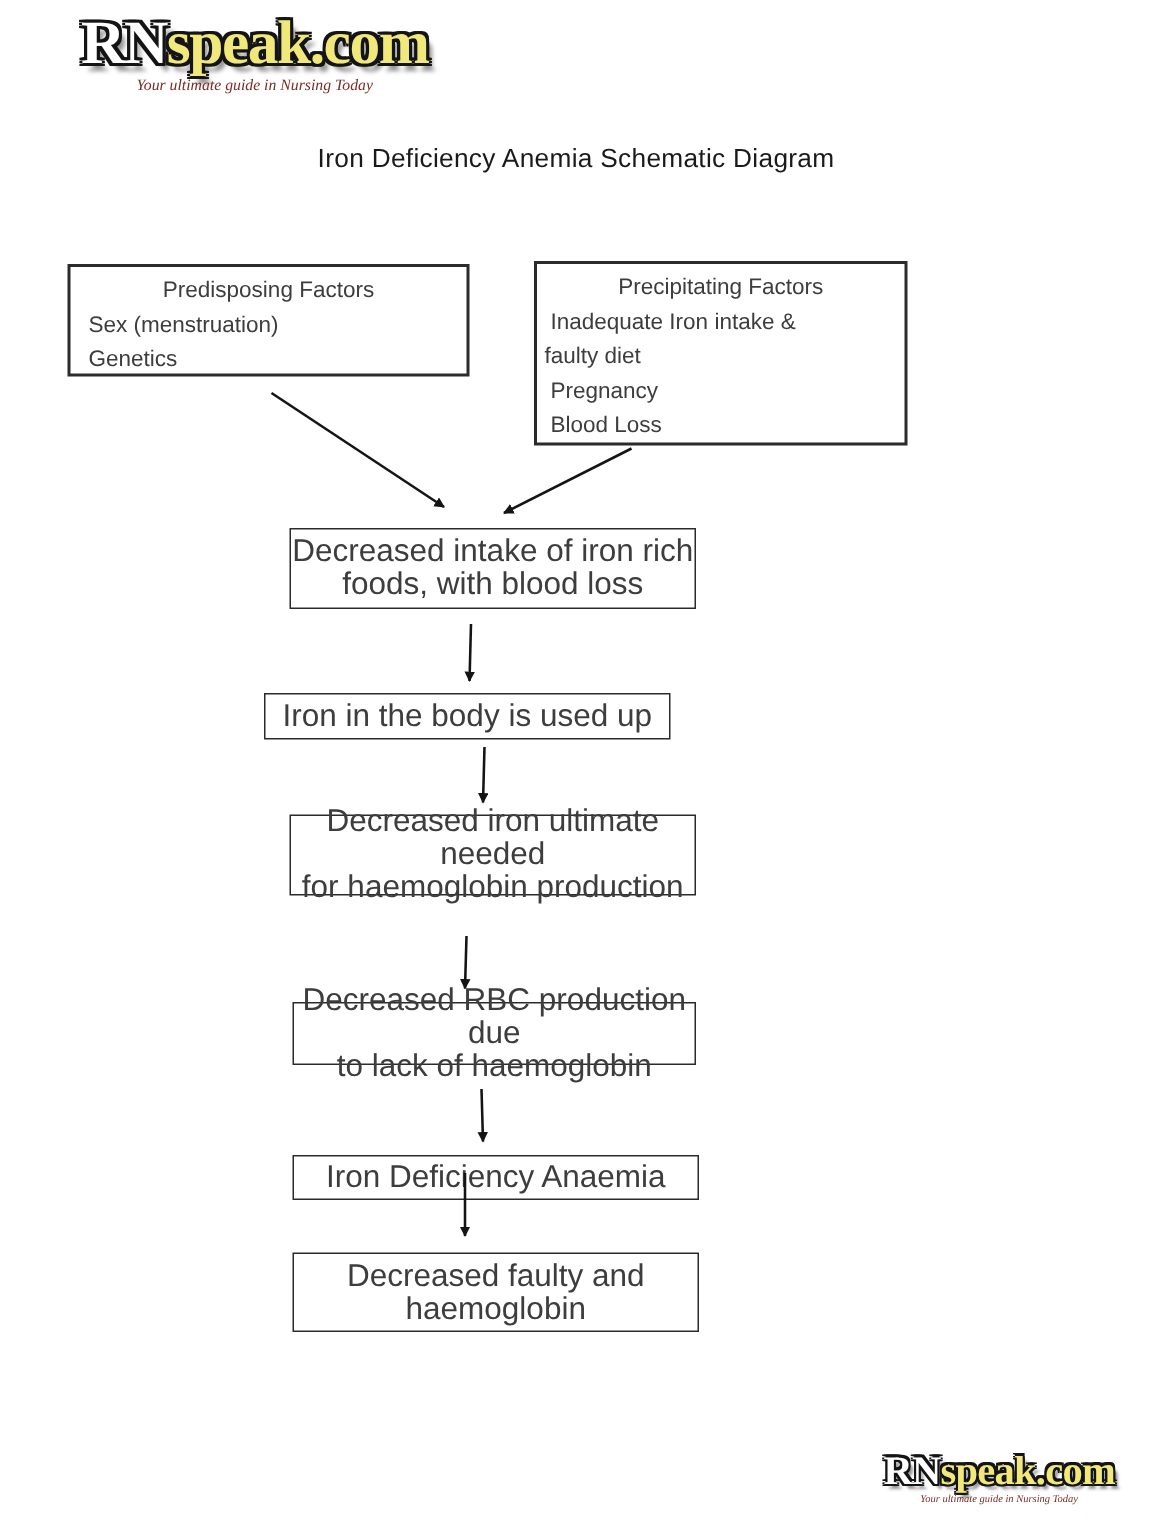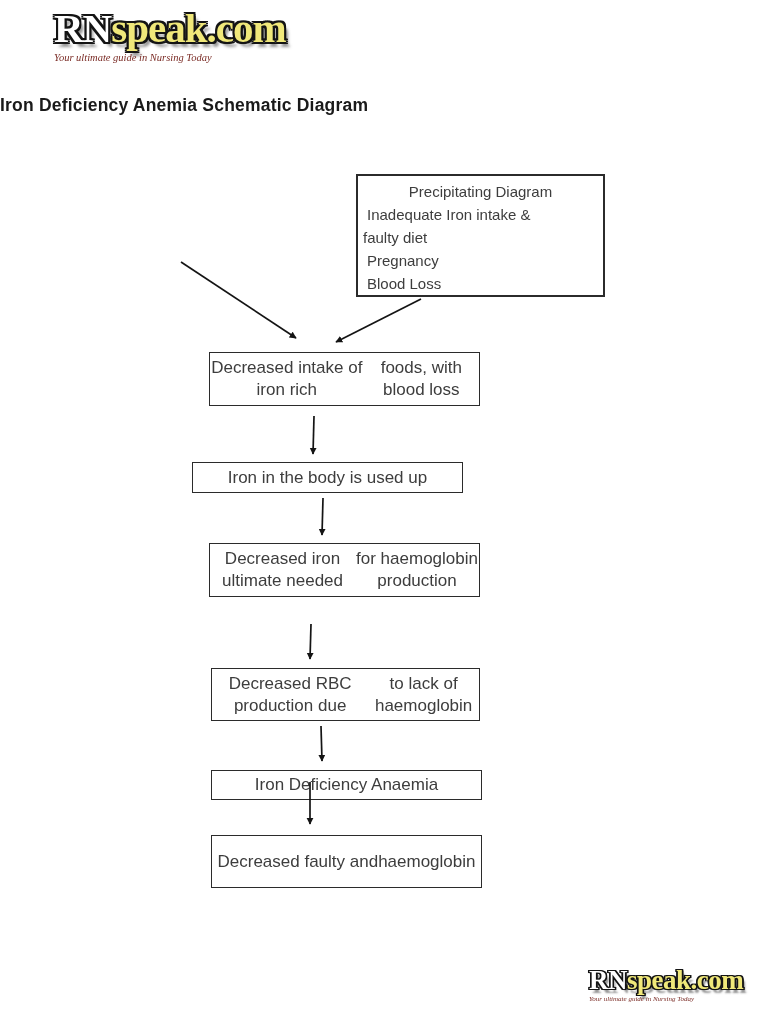--- a/index.html
+++ b/index.html
@@ -56,31 +56,32 @@
       -1.4px -1.4px 0 var(--logo-outline), 1.4px -1.4px 0 var(--logo-outline),
       -1.4px  1.4px 0 var(--logo-outline), 1.4px  1.4px 0 var(--logo-outline),
       -1.4px  0     0 var(--logo-outline), 1.4px  0     0 var(--logo-outline),
        0     -1.4px 0 var(--logo-outline), 0      1.4px 0 var(--logo-outline),
        3px 3.5px 2px rgba(130,130,130,.85);
   }
   .logo-tagline{
     font-family:"Liberation Serif", serif;
     font-style:italic;
     color:var(--tagline-red);
-    text-align:left;
+    text-align:center;
     white-space:nowrap;
   }
   .logo.top .logo-tagline{font-size:10.5px;margin-top:2px;}
   .logo.bottom .logo-tagline{font-size:7px;margin-top:1px;}
   
   .page-title{
     position:absolute;
     top:95px;left:0;width:768px;
+    text-align:center;
     font-size:17.5px;
-    font-weight:bold;
+    font-weight:normal;
     letter-spacing:.2px;
     color:var(--ink);
   }
   
   .factor-box{
     position:absolute;
     border:2px solid var(--box-border);
     background:#fff;
     color:var(--box-text);
     font-size:15px;
@@ -93,28 +94,27 @@
   #box-predisposing .factor-item{padding-left:12px;}
   #box-precipitating{left:356px;top:174px;width:249px;height:123px;}
   #box-precipitating .ind-a{padding-left:9px;}
   #box-precipitating .ind-b{padding-left:5px;}
   
   .flow-box{
     position:absolute;
     border:1.5px solid var(--box-border);
     background:#fff;
     color:var(--box-text);
-    font-size:17px;
+    font-size:21px;
     line-height:22px;
     display:flex;
-    flex-direction:row;
+    flex-direction:column;
     justify-content:center;
     align-items:center;
     text-align:center;
-    margin-left:16px;
   }
   
   #arrows{
     position:absolute;
     left:0;top:0;width:768px;height:1024px;
     z-index:5;
     pointer-events:none;
   }
   
   .logo.top{left:54px;top:7px;}
@@ -125,44 +125,49 @@
 
 <div id="page" style="background: rgb(255, 255, 255);">
 
   <div class="logo top">
     <div class="logo-main"><span class="logo-rn">RN</span><span class="logo-rest">speak.com</span></div>
     <div class="logo-tagline">Your ultimate guide in Nursing Today</div>
   </div>
 
   <div class="page-title">Iron Deficiency Anemia Schematic Diagram</div>
 
+  <div class="factor-box" id="box-predisposing">
+    <span class="factor-heading">Predisposing Factors</span>
+    <span class="factor-item">Sex (menstruation)</span>
+    <span class="factor-item">Genetics</span>
+  </div>
 
   <div class="factor-box" id="box-precipitating">
-    <span class="factor-heading">Precipitating Diagram</span>
+    <span class="factor-heading">Precipitating Factors</span>
     <span class="factor-item ind-a">Inadequate Iron intake &amp;</span>
     <span class="factor-item ind-b">faulty diet</span>
     <span class="factor-item ind-a">Pregnancy</span>
     <span class="factor-item ind-a">Blood Loss</span>
   </div>
 
   <div class="flow-box" style="left:193px;top:352px;width:271px;height:54px;">
     <span>Decreased intake of iron rich</span>
     <span>foods, with blood loss</span>
   </div>
 
   <div class="flow-box" style="left:176px;top:462px;width:271px;height:31px;">
     <span>Iron in the body is used up</span>
   </div>
 
   <div class="flow-box" style="left:193px;top:543px;width:271px;height:54px;">
     <span>Decreased iron ultimate needed</span>
     <span>for haemoglobin production</span>
   </div>
 
-  <div class="flow-box" style="left:195px;top:668px;width:269px;height:53px;">
+  <div class="flow-box" style="left:195px;top:668px;width:269px;height:42px;">
     <span>Decreased RBC production due</span>
     <span>to lack of haemoglobin</span>
   </div>
 
   <div class="flow-box" style="left:195px;top:770px;width:271px;height:30px;">
     <span>Iron Deficiency Anaemia</span>
   </div>
 
   <div class="flow-box" style="left:195px;top:835px;width:271px;height:53px;">
     <span>Decreased faulty and</span>

